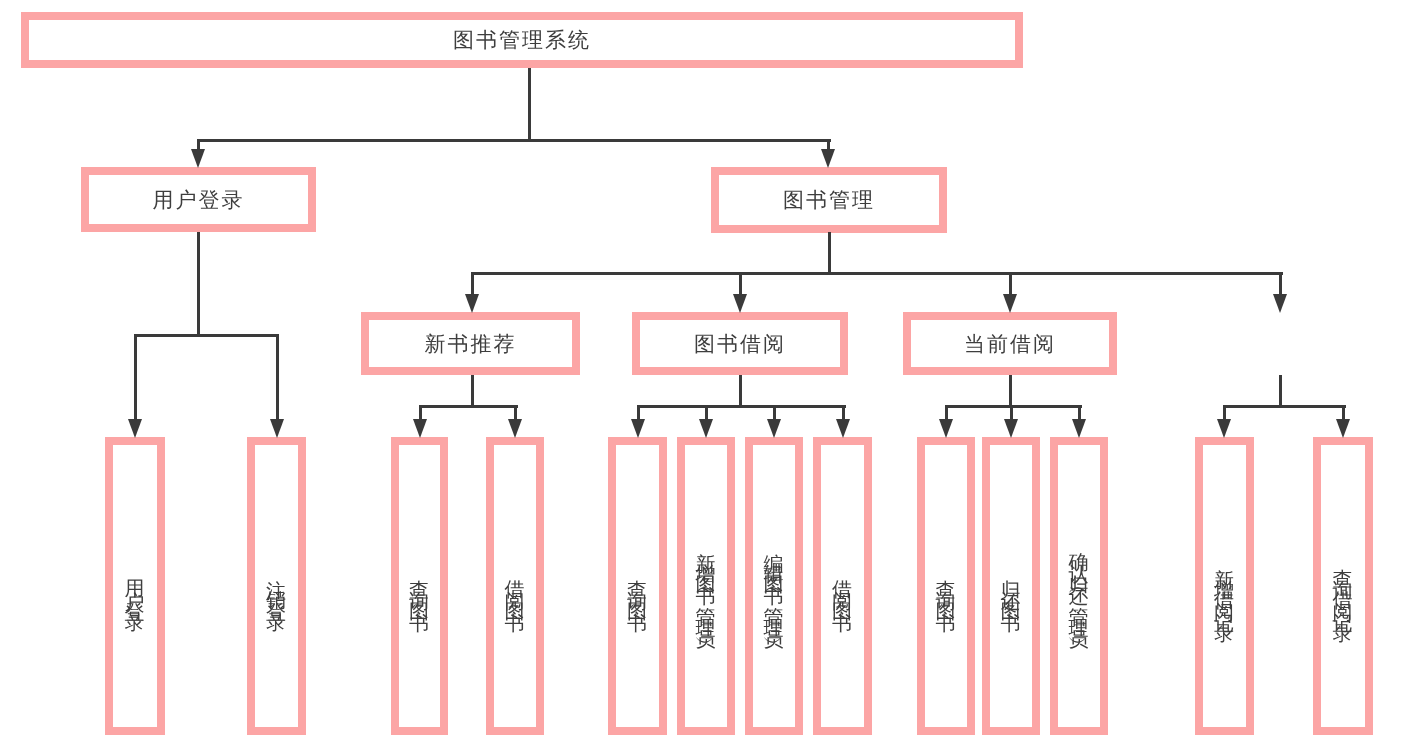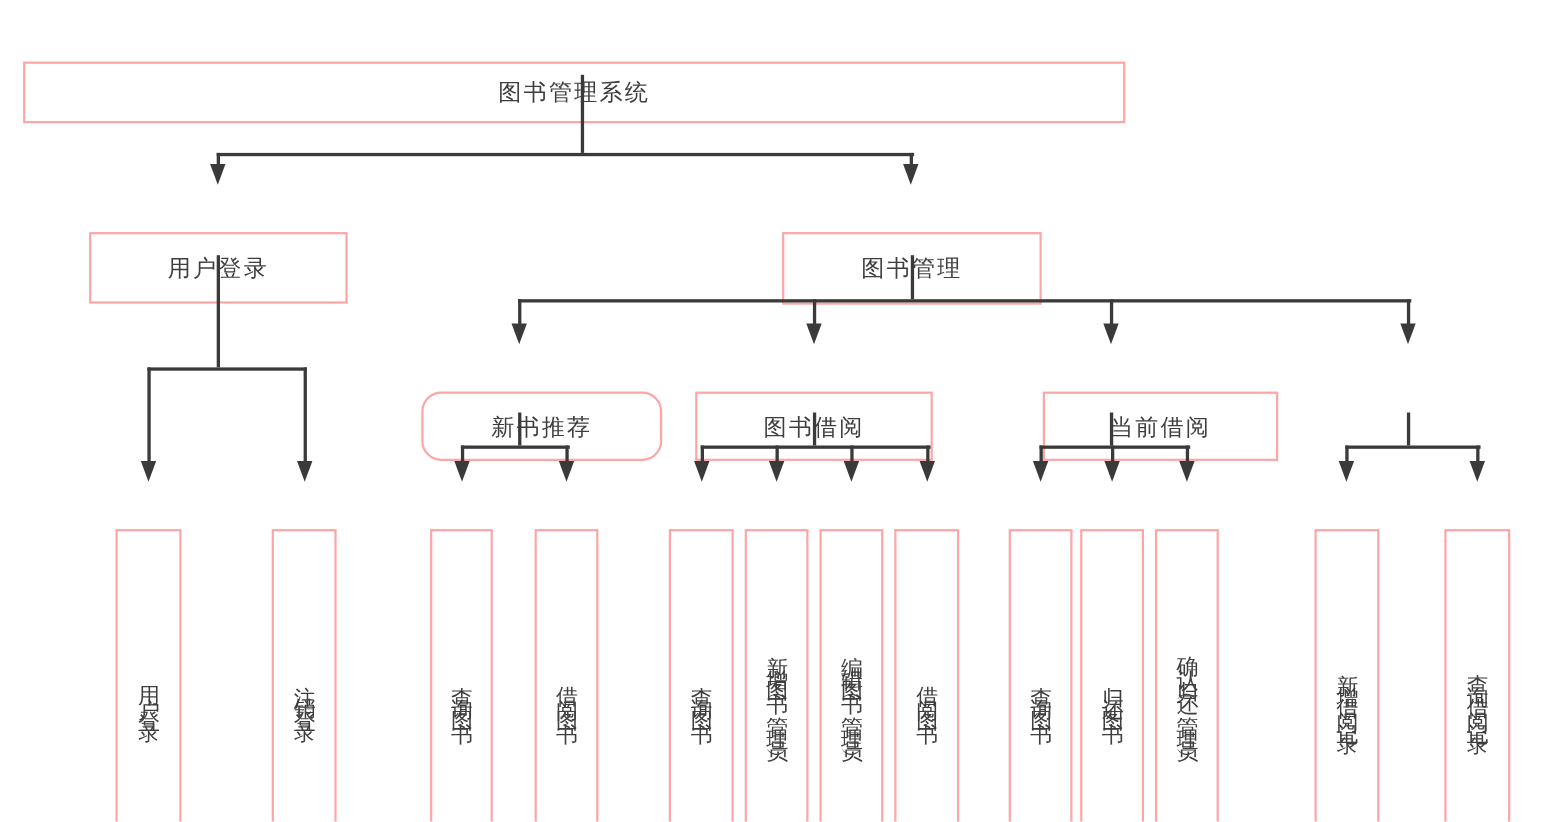--- a/index.html
+++ b/index.html
@@ -6,27 +6,26 @@
   .stage{
     position:relative;
     width:1405px;height:747px;
     background:#ffffff;
     font-family:"Liberation Sans", sans-serif;
     overflow:hidden;
   }
   .box{
     position:absolute;
     box-sizing:border-box;
-    border:2px solid #fca5a5;
+    border:8px solid #fca5a5;
     background:#ffffff;
     color:#3e3e3e;
     display:flex;
     align-items:center;
     justify-content:center;
-    margin-top:44px;
   }
   .hbox{
     font-size:21px;
     letter-spacing:2px;
     white-space:nowrap;
   }
   .vbox{
     writing-mode:vertical-lr;
     text-orientation:mixed;
     font-size:20px;
@@ -61,29 +60,29 @@
   </div>
 
   <div class="box hbox" style="left:81px;top:167px;width:235px;height:65px;">
     <span>用户登录</span>
   </div>
 
   <div class="box hbox" style="left:711px;top:167px;width:236px;height:66px;">
     <span>图书管理</span>
   </div>
 
-  <div class="box hbox" style="left:383px;top:312px;width:219px;height:63px;border-radius:18px;">
+  <div class="box hbox" style="left:361px;top:312px;width:219px;height:63px;">
     <span>新书推荐</span>
   </div>
 
   <div class="box hbox" style="left:632px;top:312px;width:216px;height:63px;">
     <span>图书借阅</span>
   </div>
 
-  <div class="box hbox" style="left:948px;top:312px;width:214px;height:63px;">
+  <div class="box hbox" style="left:903px;top:312px;width:214px;height:63px;">
     <span>当前借阅</span>
   </div>
 
 
   <div class="box vbox" style="left:105px;top:437px;width:60px;height:298px;">用户登录</div>
 
   <div class="box vbox" style="left:247px;top:437px;width:59px;height:298px;">注销登录</div>
 
   <div class="box vbox" style="left:391px;top:437px;width:57px;height:298px;">查询图书</div>
 

